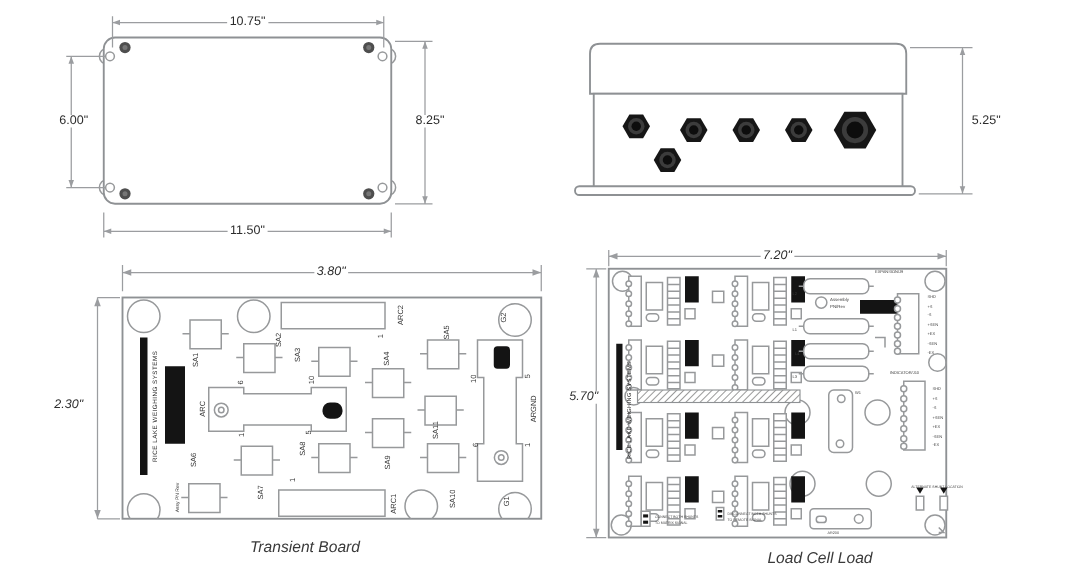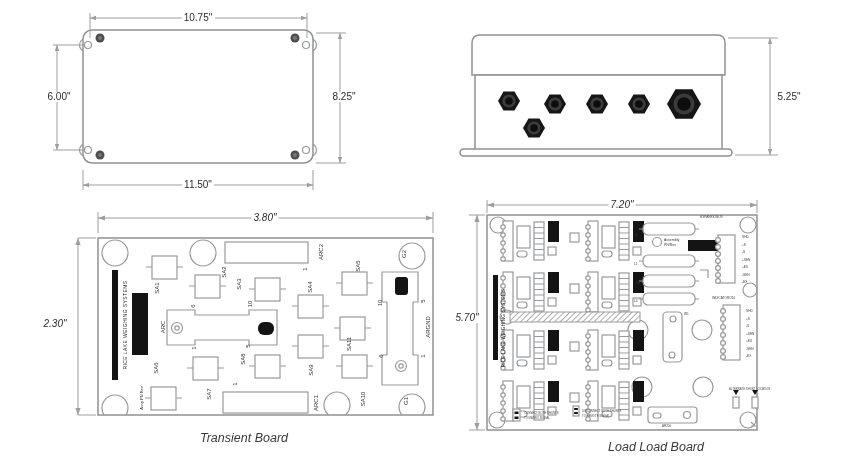--- a/index.html
+++ b/index.html
@@ -328,21 +328,21 @@
   <span class="t rot s6" style="left:248px;top:346px">5</span>
   <span class="t rot s6" style="left:380px;top:303px">10</span>
   <span class="t rot s6" style="left:423px;top:301px">5</span>
   <span class="t rot s6" style="left:381px;top:356px">6</span>
   <span class="t rot s6" style="left:423px;top:356px">1</span>
   <span class="t rot s6" style="left:305px;top:269px">1</span>
   <span class="t rot s6" style="left:235px;top:384px">1</span>
 
   <span class="t dim it" style="left:622px;top:205px">7.20"</span>
   <span class="t dim it" style="left:467px;top:318px">5.70"</span>
-  <span class="t cap" style="left:656px;top:447px">Load Load Board</span>
+  <span class="t cap" style="left:656px;top:447px">Load Cell Load</span>
 
   <span class="t rot s45" style="left:504px;top:328px">RICE LAKE WEIGHING SYSTEMS</span>
   <span class="tl s35" style="left:664px;top:239px">Assembly</span>
   <span class="tl s35" style="left:664px;top:244px">PN/Rev</span>
   <span class="tl" style="left:700px;top:216px">EXPANSION/J9</span>
   <span class="tl" style="left:712px;top:297px">INDICATOR/J10</span>
 
   <span class="tl" style="left:742px;top:236px">SHD</span>
   <span class="tl" style="left:742px;top:244px">+S</span>
   <span class="tl" style="left:742px;top:251px">-S</span>

